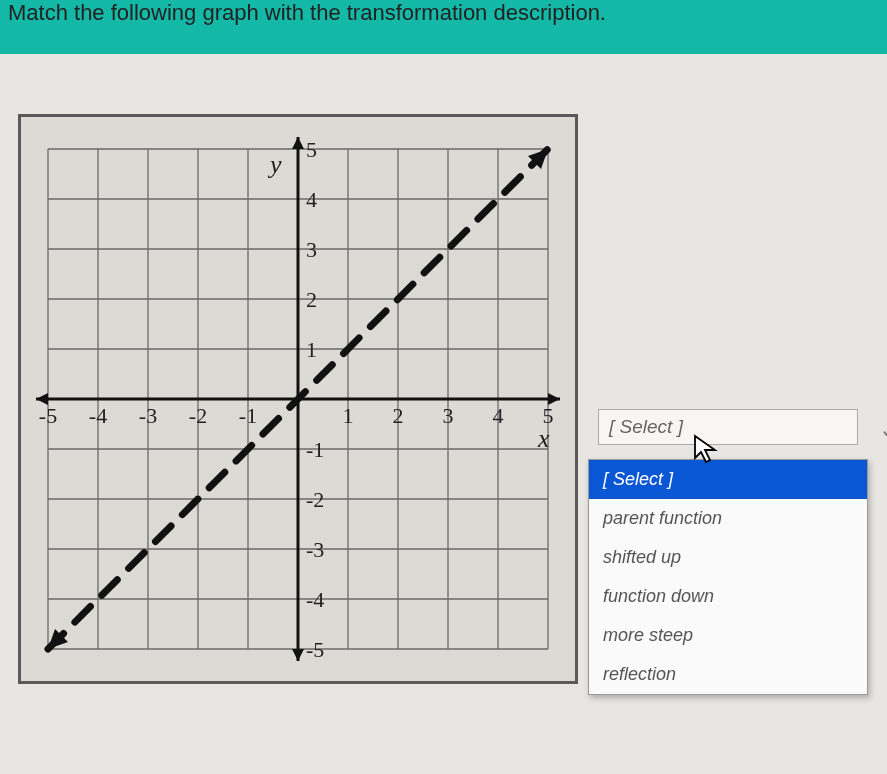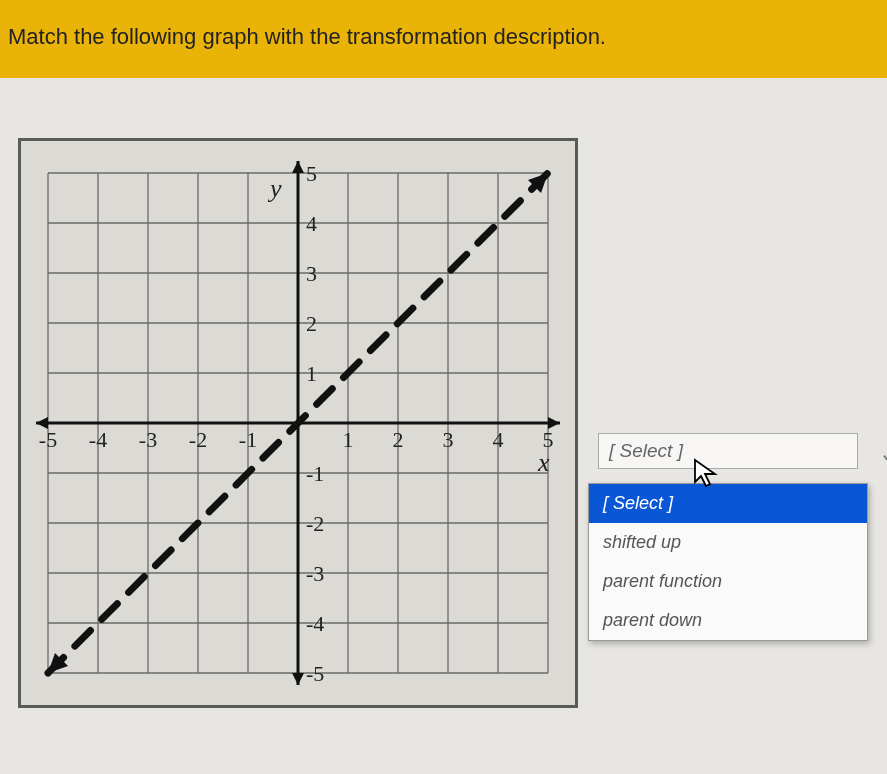--- a/index.html
+++ b/index.html
@@ -7,22 +7,22 @@
     font-family: "Segoe UI", Arial, sans-serif;
     background: #e8e6e2;
     width: 887px;
     height: 774px;
     overflow: hidden;
     position: relative;
   }
   .prompt-text {
     font-size: 22px;
     color: #222;
-    padding: 24px 8px 28px 8px;
-    background: #eab308;
+    padding: 0 8px 28px 8px;
+    background: #14b8a6;
   }
   .content-row {
     display: flex;
     align-items: flex-start;
     padding-left: 18px;
     padding-top: 60px;
   }
   .graph-panel {
     width: 560px;
     height: 570px;
@@ -171,23 +171,25 @@
       <polygon points="20,520 40,513 27,500" fill="#111"></polygon>
     </svg>
   </div>
 
   <div class="right-panel">
     <div class="select-box">[ Select ]</div>
     <span class="chevron">⌄</span>
 
     <div class="dropdown">
       <div class="dropdown-item selected">[ Select ]</div>
+      <div class="dropdown-item">parent function</div>
       <div class="dropdown-item">shifted up</div>
-      <div class="dropdown-item">parent function</div>
-      <div class="dropdown-item">parent down</div>
+      <div class="dropdown-item">function down</div>
+      <div class="dropdown-item">more steep</div>
+      <div class="dropdown-item">reflection</div>
     </div>
 
     <svg class="cursor" width="26" height="30" viewBox="0 0 26 30">
       <path d="M2 2 L2 24 L8 18 L13 28 L17 26 L12 16 L22 16 Z" fill="#fff" stroke="#000" stroke-width="1.8"></path>
     </svg>
   </div>
 
 </div>
 
 </body></html>

